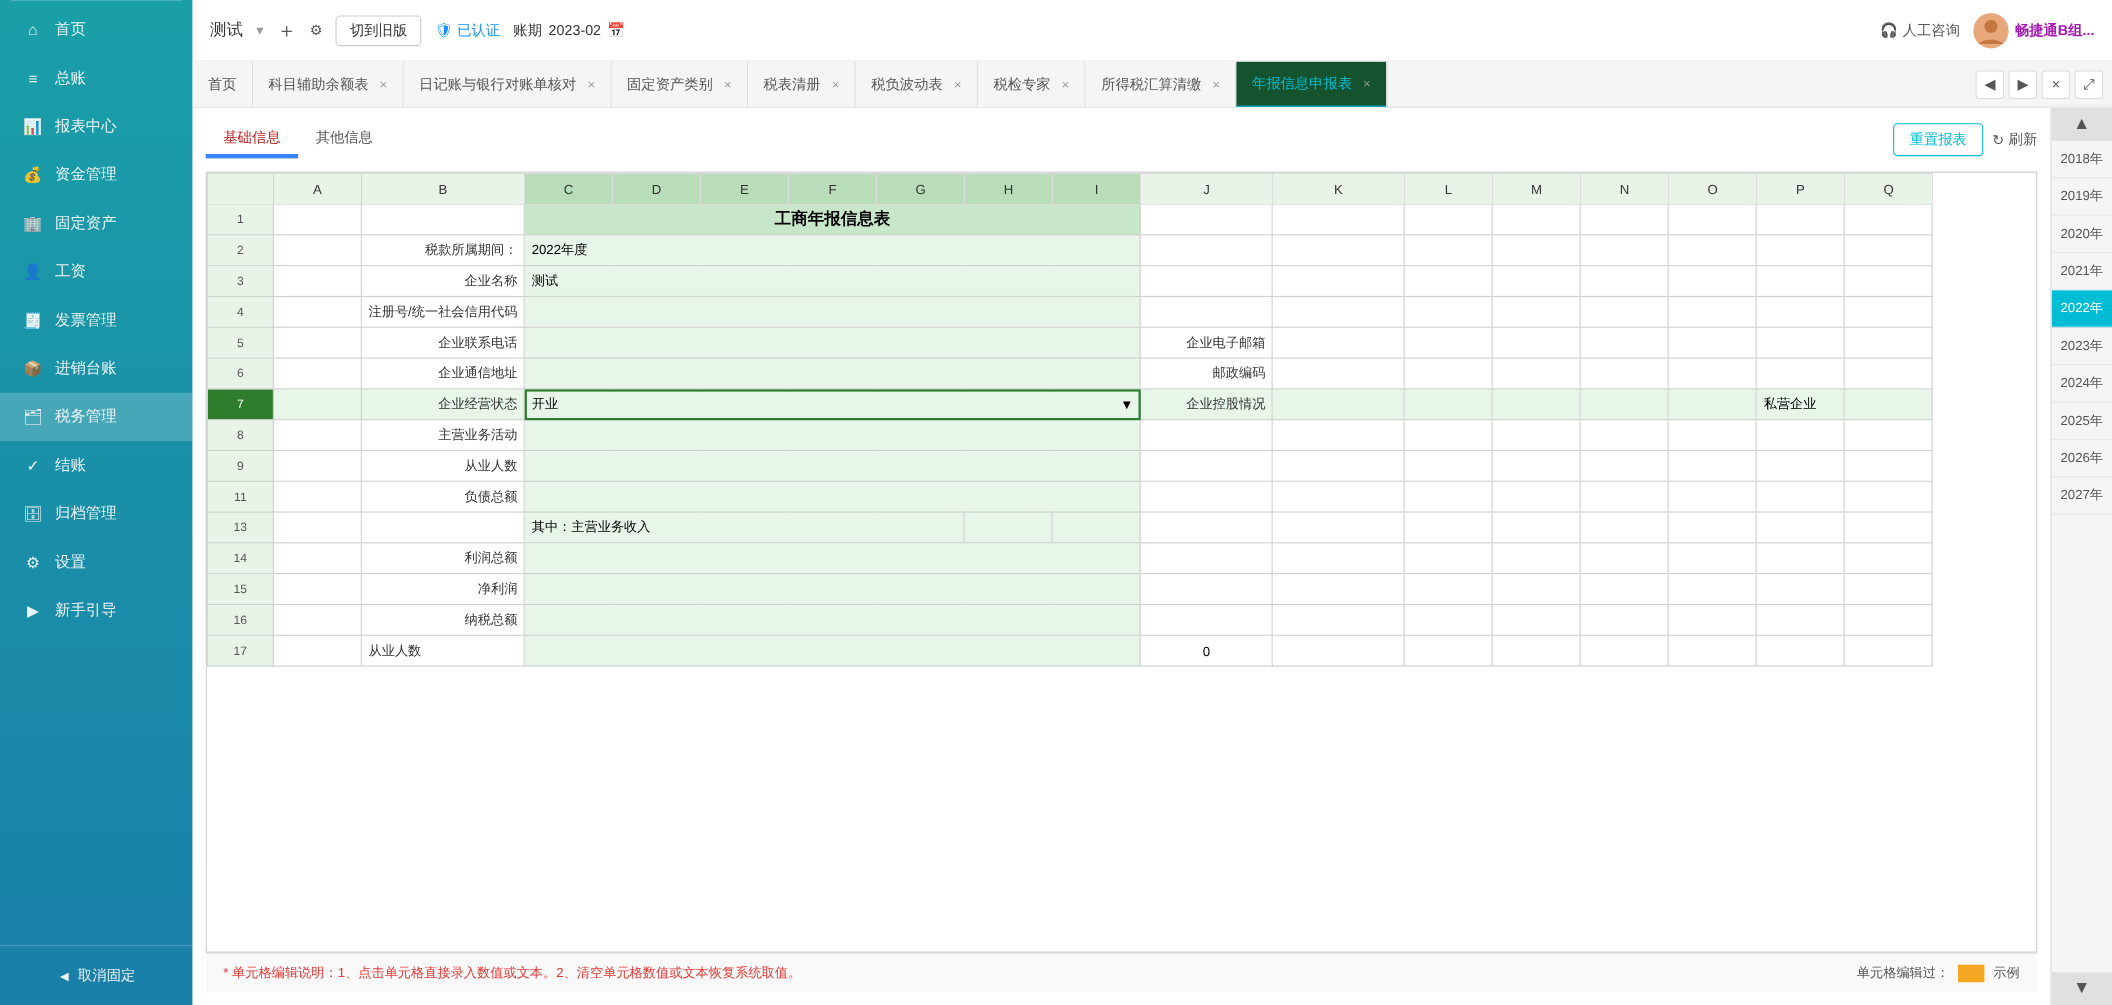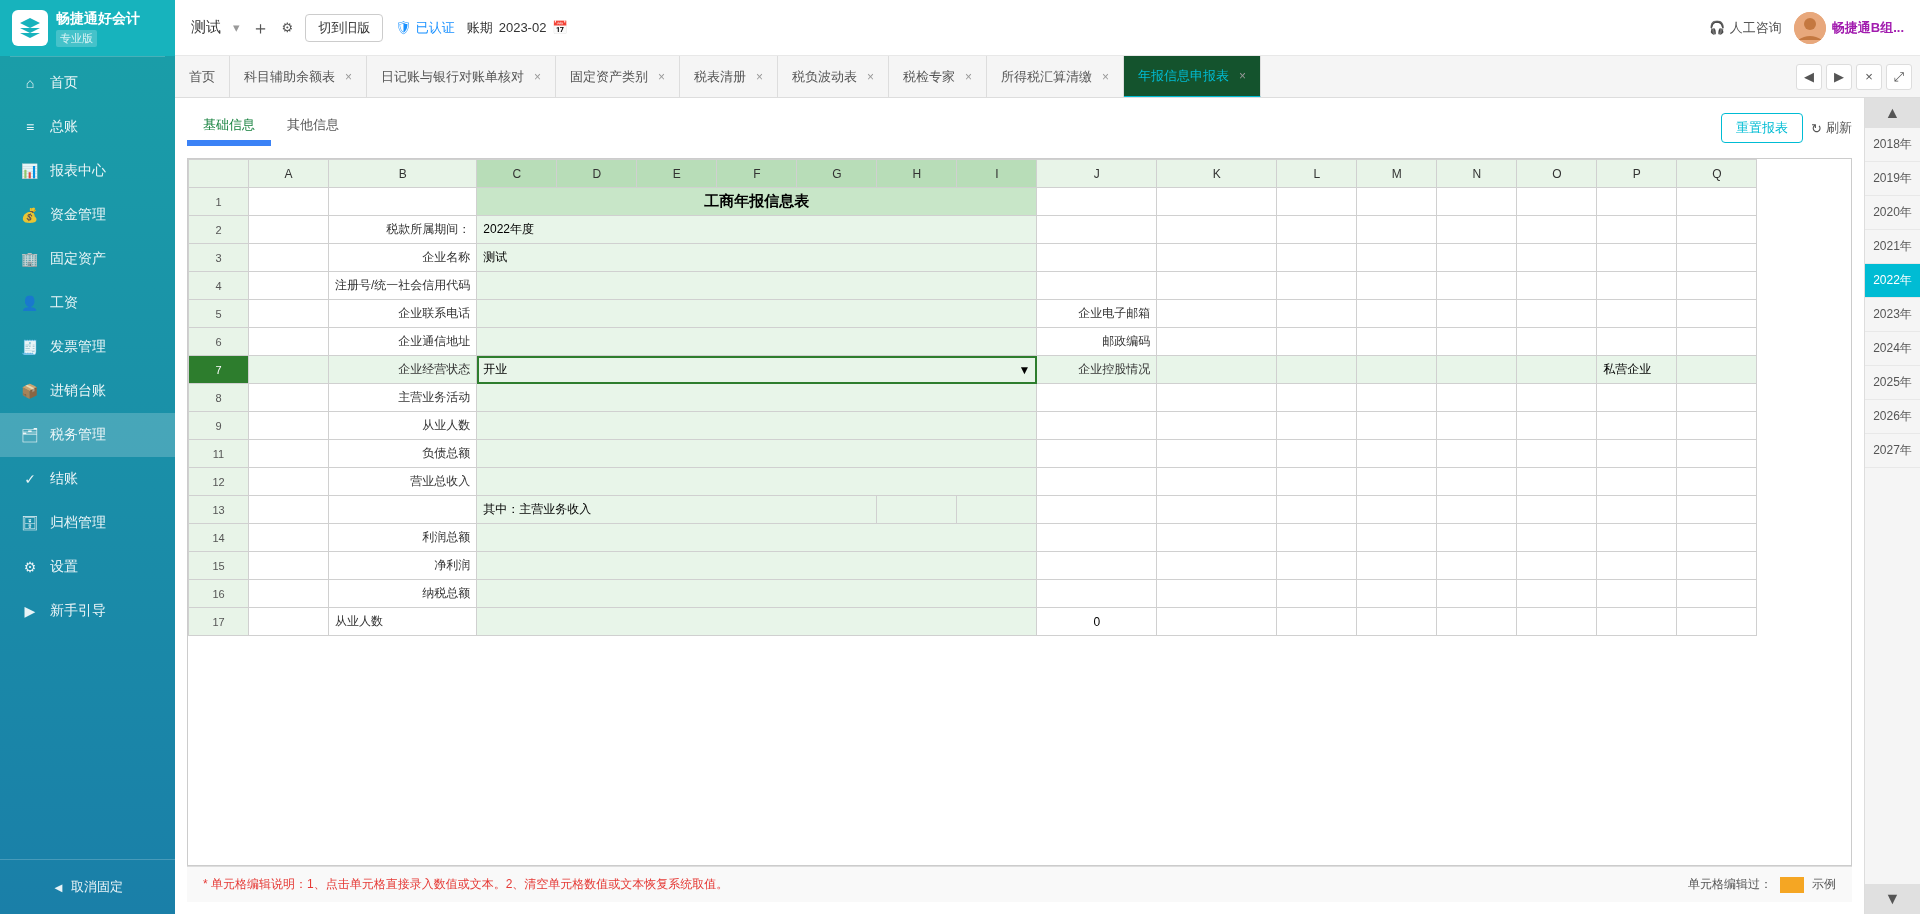--- a/index.html
+++ b/index.html
@@ -48,21 +48,21 @@
     .tab-nav-btn { width: 26px; height: 26px; display: flex; align-items: center; justify-content: center; border: 1px solid #ddd; border-radius: 3px; cursor: pointer; background: white; color: #555; }
 
     
     .content { flex: 1; display: flex; overflow: hidden; background: white; }
 
     
     .spreadsheet-area { flex: 1; display: flex; flex-direction: column; overflow: hidden; padding: 12px; }
     .sheet-toolbar { display: flex; align-items: center; justify-content: space-between; margin-bottom: 12px; }
     .sheet-tabs { display: flex; gap: 0; }
     .sheet-tab { padding: 6px 16px; font-size: 13px; cursor: pointer; border-bottom: 2px solid transparent; color: #555; }
-    .sheet-tab.active { color: #15803d; border-bottom: 6px solid #3b82f6; }
+    .sheet-tab.active { color: #b91c1c; border-bottom: 4px solid #3b82f6; }
     .sheet-actions { display: flex; gap: 8px; }
     .sheet-btn { padding: 5px 14px; border-radius: 4px; font-size: 13px; cursor: pointer; }
     .sheet-btn-outline { border: 1px solid #00bcd4; background: white; color: #00bcd4; }
     .sheet-btn-refresh { display: flex; align-items: center; gap: 4px; border: none; background: none; color: #555; cursor: pointer; font-size: 13px; }
 
     
     .table-wrapper { flex: 1; overflow: auto; border: 1px solid #ccc; position: relative; }
     table { border-collapse: collapse; font-size: 12px; }
     table th, table td { border: 1px solid #d0d0d0; padding: 4px 6px; white-space: nowrap; min-width: 60px; height: 28px; }
     table thead th { background: #e8f4e8; text-align: center; font-weight: normal; color: #333; position: sticky; top: 0; z-index: 2; }
@@ -101,31 +101,20 @@
     .col-i { background: #e8f5e9; }
     
     thead th.col-c, thead th.col-d, thead th.col-e, thead th.col-f, thead th.col-g, thead th.col-h, thead th.col-i {
       background: #b8ddb8;
     }
   </style>
 </head>
 <body>
 
 <div class="sidebar">
-  <div class="sidebar-logo">
-    <div class="sidebar-logo-icon">
-      <svg viewBox="0 0 24 24" fill="#17b3bd">
-        <path d="M12 2L2 7l10 5 10-5-10-5zM2 17l10 5 10-5M2 12l10 5 10-5"></path>
-      </svg>
-    </div>
-    <div>
-      <div class="sidebar-logo-text">畅捷通好会计</div>
-      <span class="sidebar-logo-sub">专业版</span>
-    </div>
-  </div>
   <div class="sidebar-divider"></div>
   <div class="sidebar-nav">
     <div class="sidebar-item">
       <div class="sidebar-item-icon">⌂</div>
       <span>首页</span>
     </div>
     <div class="sidebar-item">
       <div class="sidebar-item-icon">≡</div>
       <span>总账</span>
     </div>
@@ -456,34 +445,20 @@
               <td></td>
               <td></td>
               <td></td>
               <td></td>
               <td></td>
               <td></td>
               <td></td>
               <td></td>
             </tr>
 
-            <tr>
-              <td class="row-num">12</td>
-              <td></td>
-              <td class="cell-label">营业总收入</td>
-              <td class="col-c" colspan="7"></td>
-              <td></td>
-              <td></td>
-              <td></td>
-              <td></td>
-              <td></td>
-              <td></td>
-              <td></td>
-              <td></td>
-            </tr>
 
             <tr>
               <td class="row-num">13</td>
               <td></td>
               <td></td>
               <td class="col-c" colspan="5" style="">其中：主营业务收入</td>
               <td class="col-h"></td>
               <td class="col-i"></td>
               <td></td>
               <td></td>

